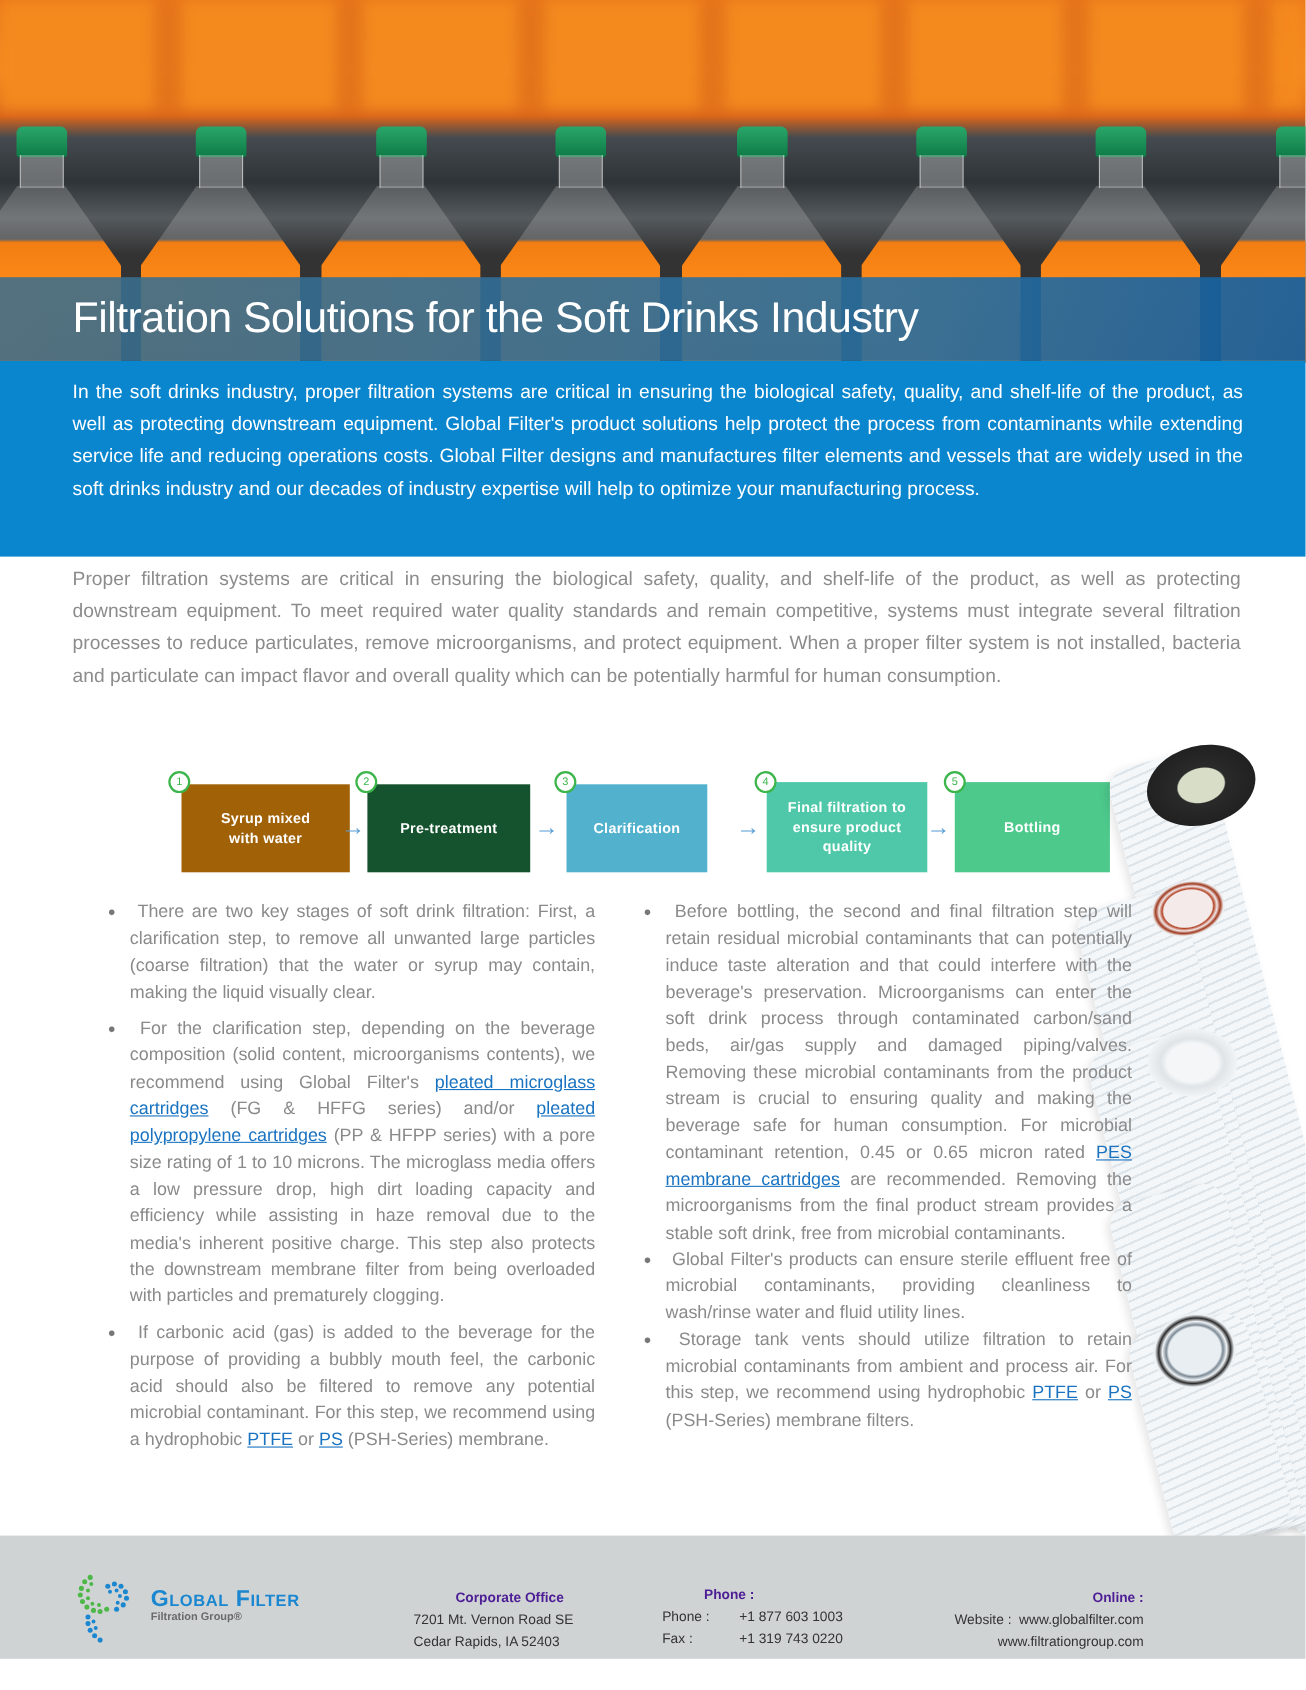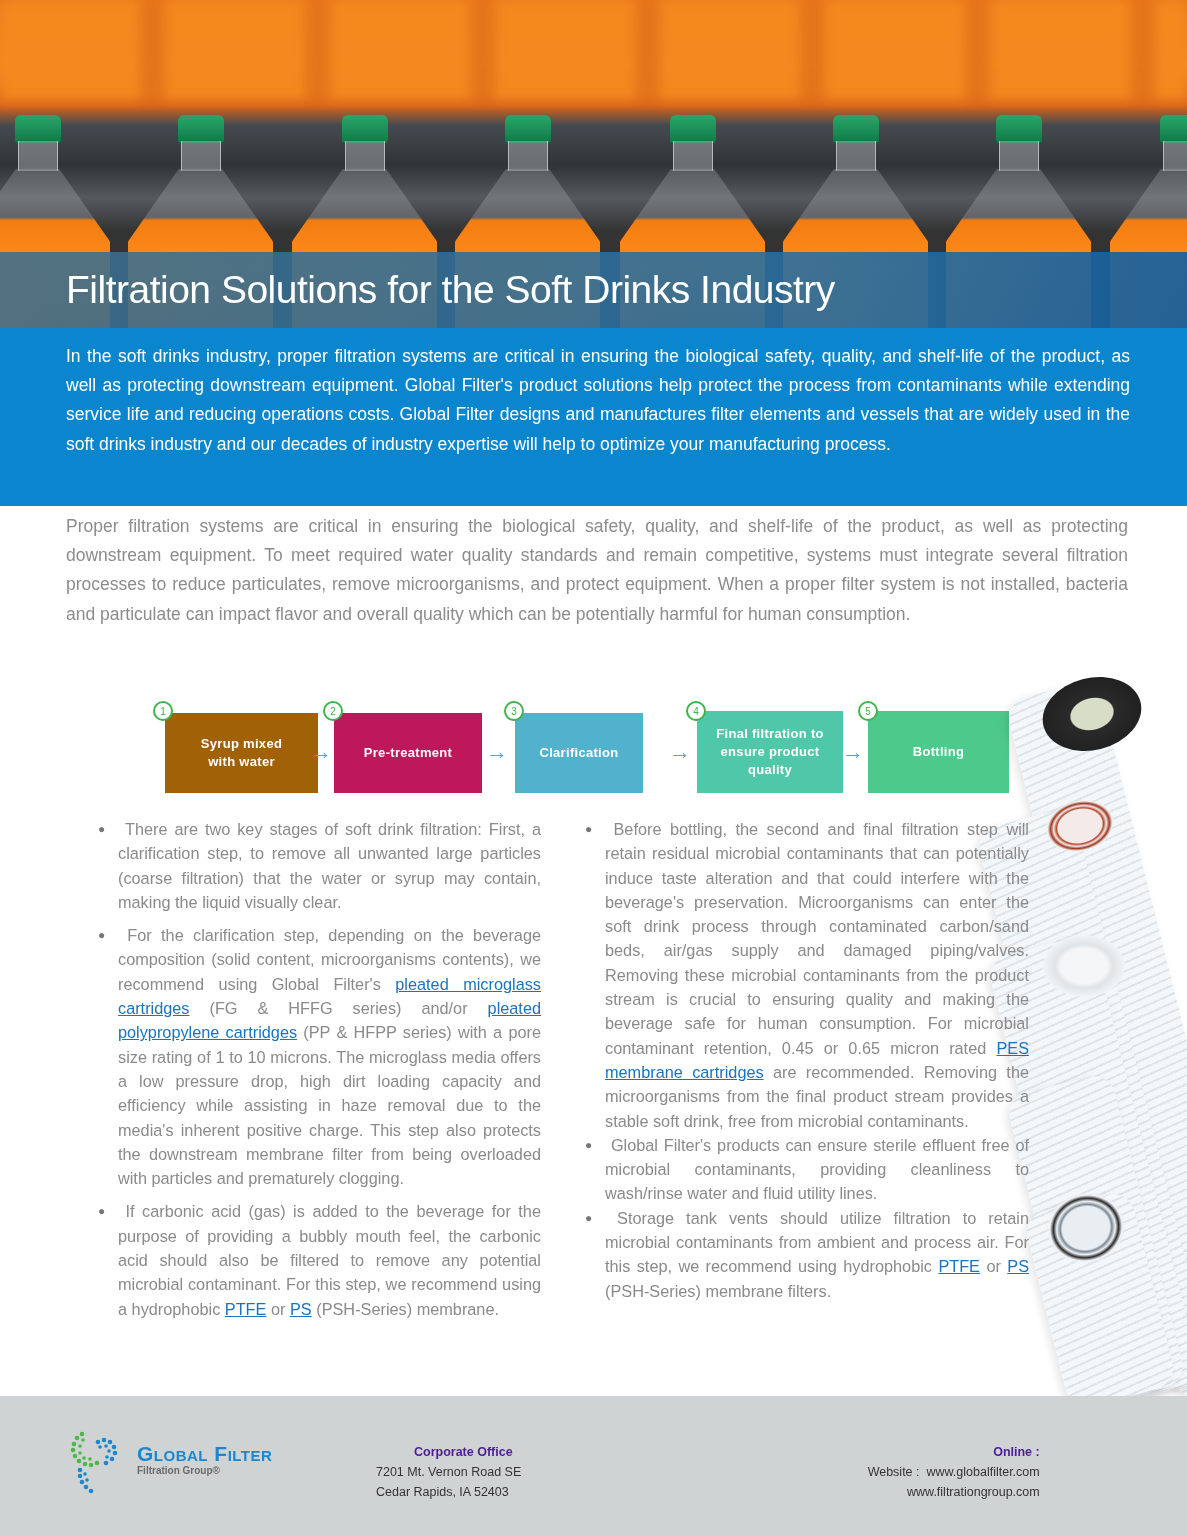--- a/index.html
+++ b/index.html
@@ -47,21 +47,21 @@
   .col-left { left: 118px; top: 817px; width: 423px; }
   .col-left li { margin-bottom: 9px; }
   .col-right { left: 605px; top: 817px; width: 424px; }
 
   
   .cart { position: absolute; border-radius: 22px;
     background: repeating-linear-gradient(170deg, #f4f7f9 0 6px, #dde4ea 6px 8px); box-shadow: -4px 2px 8px rgba(0,0,0,0.1); transform: rotate(-14deg); }
   .cart-cap { position: absolute; border-radius: 50%; }
 
   
-  .footer { position: absolute; left: 0; top: 1396px; width: 1187px; height: 140px; background: #d0d3d4; }
+  .footer { position: absolute; left: 0; top: 1396px; width: 1187px; height: 112px; background: #d0d3d4; }
   .logo-mark { position: absolute; left: 68px; top: 30px; width: 60px; height: 72px; }
   .logo-word { position: absolute; left: 137px; top: 46px; font-size: 21px; font-weight: bold; color: #1b87d0; letter-spacing: 0.5px; font-variant: small-caps; }
   .logo-sub { position: absolute; left: 137px; top: 69px; font-size: 10px; font-weight: bold; color: #6a6a6a; }
   .ft { position: absolute; font-size: 12.5px; line-height: 20px; color: #333; }
   .ft b { color: #4c1d95; margin-left: 38px; }
 </style>
 </head>
 <body>
 
 <div class="hero">
@@ -116,21 +116,21 @@
 
 <p class="lead">Proper filtration systems are critical in ensuring the biological safety, quality, and shelf-life of the product, as well as protecting downstream equipment. To meet required water quality standards and remain competitive, systems must integrate several filtration processes to reduce particulates, remove microorganisms, and protect equipment. When a proper filter system is not installed, bacteria and particulate can impact flavor and overall quality which can be potentially harmful for human consumption.</p>
 
 <div>
   <div class="step" style="left:165px;top:713px;width:153px;height:80px;background:#a16207;">
       <span style="padding:0 22px;">Syrup mixed with water</span>
     </div>
   <div class="num" style="left:153px;top:701px;">1</div>
   <div class="arrow" style="left:310px;top:741px;">→</div>
 
-  <div class="step" style="left:334px;top:713px;width:148px;height:80px;background:#be185d;">
+  <div class="step" style="left:334px;top:713px;width:148px;height:80px;background:#14532d;">
       <span>Pre-treatment</span>
     </div>
   <div class="num" style="left:323px;top:701px;">2</div>
   <div class="arrow" style="left:486px;top:741px;">→</div>
 
   <div class="step" style="left:515px;top:713px;width:128px;height:80px;background:#52b2cd;">
       <span>Clarification</span>
     </div>
   <div class="num" style="left:504px;top:701px;">3</div>
   <div class="arrow" style="left:669px;top:741px;">→</div>
@@ -216,20 +216,25 @@
   </svg>
   <div class="logo-word">Global Filter</div>
   <div class="logo-sub">Filtration Group®</div>
 
   <div class="ft" style="left:376px;top:46px;">
     <b>Corporate Office</b><br>
     <span>7201 Mt. Vernon Road SE</span><br>
     <span>Cedar Rapids, IA 52403</span>
   </div>
 
+  <div class="ft" style="left:602px;top:44px;">
+    <b>Phone :</b><br>
+    <span style="display:inline-block;width:70px;">Phone :</span><span>+1 877 603 1003</span><br>
+    <span style="display:inline-block;width:70px;">Fax :</span><span>+1 319 743 0220</span>
+  </div>
 
   <div class="ft" style="left:848px;top:46px;text-align:right;">
     <b>Online :</b><br>
     <span>Website :</span>&nbsp;
     <a style="color:#333;text-decoration:none;">www.globalfilter.com</a><br>
     <a style="color:#333;text-decoration:none;margin-left:59px;margin-top:36px;">www.filtrationgroup.com</a>
   </div>
 </div>
 
 </body></html>

